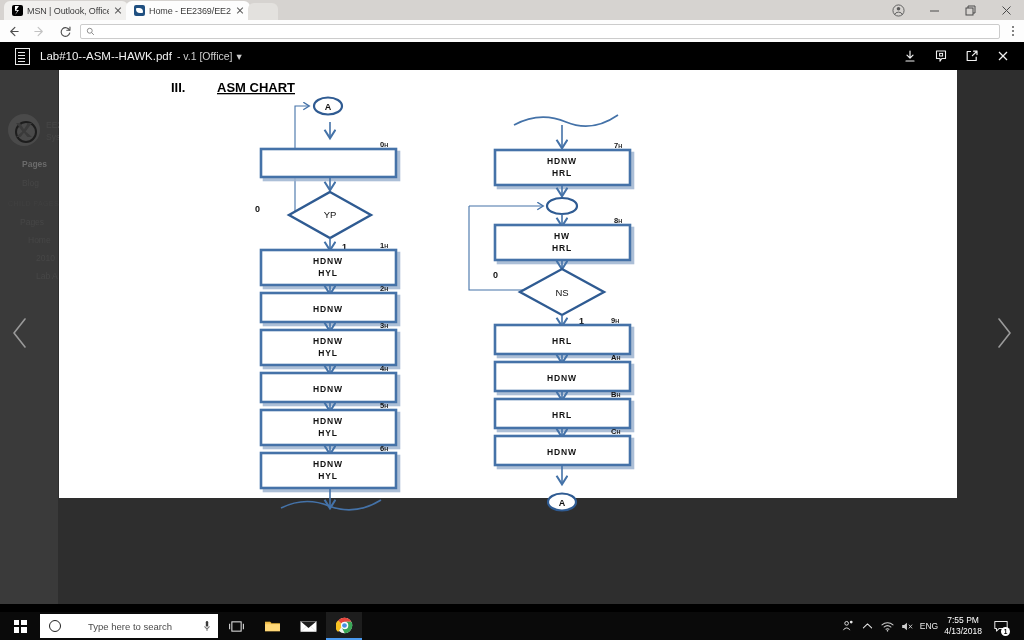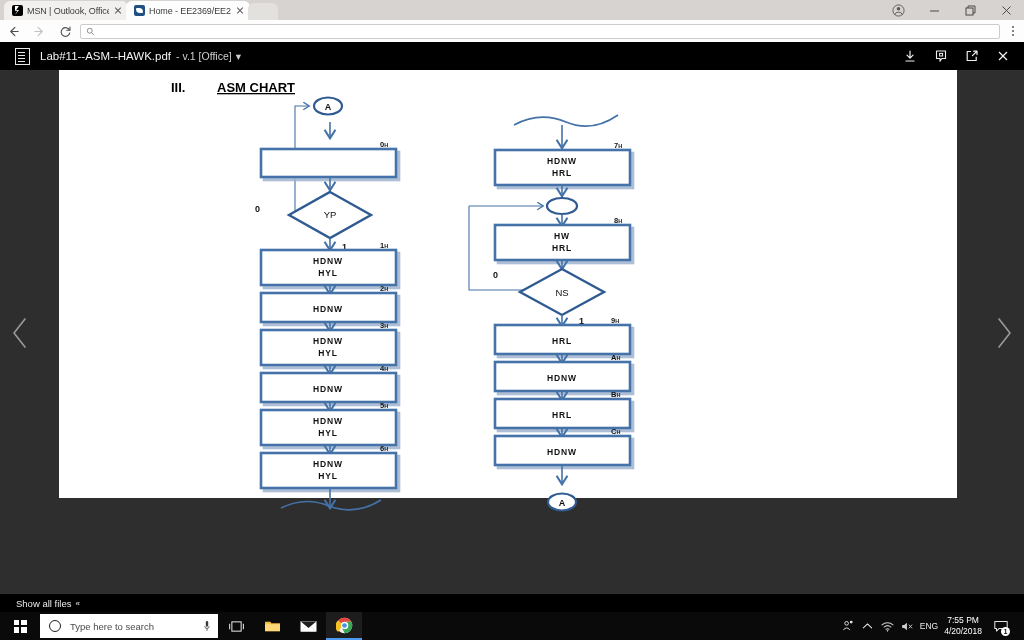--- a/index.html
+++ b/index.html
@@ -70,21 +70,21 @@
   .showall { position:absolute; left:0; top:594px; width:1024px; height:18px; background:#000;
              display:flex; align-items:center; }
   .showall span { color:#e9e9e9; font-size:9.5px; margin-left:16px; }
   .showall .caret { margin-left:4px; color:#e9e9e9; font-size:8px; }
 
   
   .taskbar { position:absolute; left:0; top:612px; width:1024px; height:28px; background:#0a0a0a; display:flex; align-items:center; }
   .startbtn { width:40px; height:28px; display:flex; align-items:center; justify-content:center; }
   .winlogo { width:13px; height:13px; display:grid; grid-template-columns:1fr 1fr; grid-template-rows:1fr 1fr; gap:1.4px;}
   .winlogo i{background:#fff;display:block;}
-  .searchbox { width:178px; height:24px; background:#fff; display:flex; align-items:center; position:relative; }
+  .searchbox { width:178px; height:24px; background:#fff; display:flex; align-items:center; position:relative;gap:18px; }
   .s-circ { width:12px; height:12px; border:1.6px solid #222; border-radius:50%; margin-left:9px; flex:0 0 12px;}
   .s-ph { font-size:9.5px; color:#4b4b4b; margin-left:9px; }
   .s-mic { position:absolute; right:8px; top:6px; width:6px; height:12px; }
   .tb-ic { width:36px; height:28px; display:flex; align-items:center; justify-content:center; }
   .tb-chrome { background:#1d1d1d; border-bottom:2px solid #4b9bf0; }
   .tray { position:absolute; right:12px; top:0; height:28px; display:flex; align-items:center; color:#fff; }
   .tray-ic { width:20px; height:28px; display:flex; align-items:center; justify-content:center; font-size:10px; color:#e8e8e8;}
   .tray-lang { font-size:8.5px; color:#e8e8e8; margin:0 6px 0 2px; }
   .tray-clock { font-size:8.5px; color:#fff; text-align:center; line-height:11px; margin-right:8px; }
   .tray-note { width:22px; height:28px; display:flex; align-items:center; justify-content:center; position:relative;}
@@ -169,24 +169,36 @@
         </svg>
     </div>
     <div class="kebab">
         <i></i>
         <i></i>
         <i></i>
       </div>
   </div>
 
   <div class="page-bg"></div>
+  <div class="side-bg">
+    <div class="side-logo"></div>
+    <div class="side-txt" style="left:46px;top:78px;">EE2</div>
+    <div class="side-txt" style="left:46px;top:90px;">Sys</div>
+    <div class="side-txt" style="left:22px;top:117px;color:#6b6b6b;font-weight:bold;">Pages</div>
+    <div class="side-txt" style="left:22px;top:136px;">Blog</div>
+    <div class="side-txt side-hdr" style="left:8px;top:158px;">CHILD PAGES</div>
+    <div class="side-txt" style="left:20px;top:175px;">Pages</div>
+    <div class="side-txt" style="left:28px;top:193px;">Home</div>
+    <div class="side-txt" style="left:36px;top:211px;">2010 </div>
+    <div class="side-txt" style="left:36px;top:229px;">Lab A</div>
+  </div>
 
   <div class="pdfbar">
     <div class="pdf-fileicon"></div>
-    <span class="pdf-title">Lab#11--ASM--HAWK.pdf</span>
+    <span class="pdf-title">Lab#10--ASM--HAWK.pdf</span>
     <span class="pdf-ver">- v.1 [Office]</span>
     <span class="pdf-ver" style="margin-left:4px;">▾</span>
     <div class="pdfbar-right">
       <div class="pdf-ic">
         <svg width="14" height="14" viewBox="0 0 14 14">
             <path d="M7 2v7M4 6.2 7 9.2l3-3M3 12h8" fill="none" stroke="#f0f0f0" stroke-width="1.2" stroke-linecap="round" stroke-linejoin="round"></path>
           </svg>
       </div>
       <div class="pdf-ic">
         <svg width="14" height="14" viewBox="0 0 14 14">
@@ -372,24 +384,20 @@
           <text class="dg-box" x="503" y="385">HDNW</text>
         </g>
         <path d="M503 395 L503 414" fill="none" stroke="#4472a8" stroke-width="1.6" marker-end="url(#arw)"></path>
 
         <ellipse cx="503" cy="432" rx="14" ry="8.5" fill="#fff" stroke="#2f5b92" stroke-width="2.2"></ellipse>
         <text class="dg-cir" x="503" y="435.5">A</text>
       </svg>
     </div>
   </div>
 
-  <div class="showall">
-    <span>Show all files</span>
-    <span class="caret">«</span>
-  </div>
 </div>
 
 <div class="taskbar">
   <div class="startbtn">
     <div class="winlogo">
         <i></i>
         <i></i>
         <i></i>
         <i></i>
       </div>
@@ -455,21 +463,21 @@
     </div>
     <div class="tray-ic">
       <svg width="13" height="11" viewBox="0 0 14 12">
           <path d="M1.2 4.4h2.2L6.4 2v8L3.4 7.6H1.2z" fill="#cfcfcf"></path>
           <path d="M8.4 4 12 8M12 4 8.4 8" stroke="#cfcfcf" stroke-width="1" fill="none"></path>
         </svg>
     </div>
     <span class="tray-lang">ENG</span>
     <div class="tray-clock">
       <div>7:55 PM</div>
-      <div>4/20/2018</div>
+      <div>4/13/2018</div>
     </div>
     <div class="tray-note">
       <svg width="14" height="12" viewBox="0 0 15 13">
           <path d="M0.8 1.6h13.4v7.6H5.6L2.6 12V9.2H0.8z" fill="none" stroke="#e6e6e6" stroke-width="1.1" stroke-linejoin="round"></path>
         </svg>
       <span class="tray-badge">1</span>
     </div>
   </div>
 </div>
 

